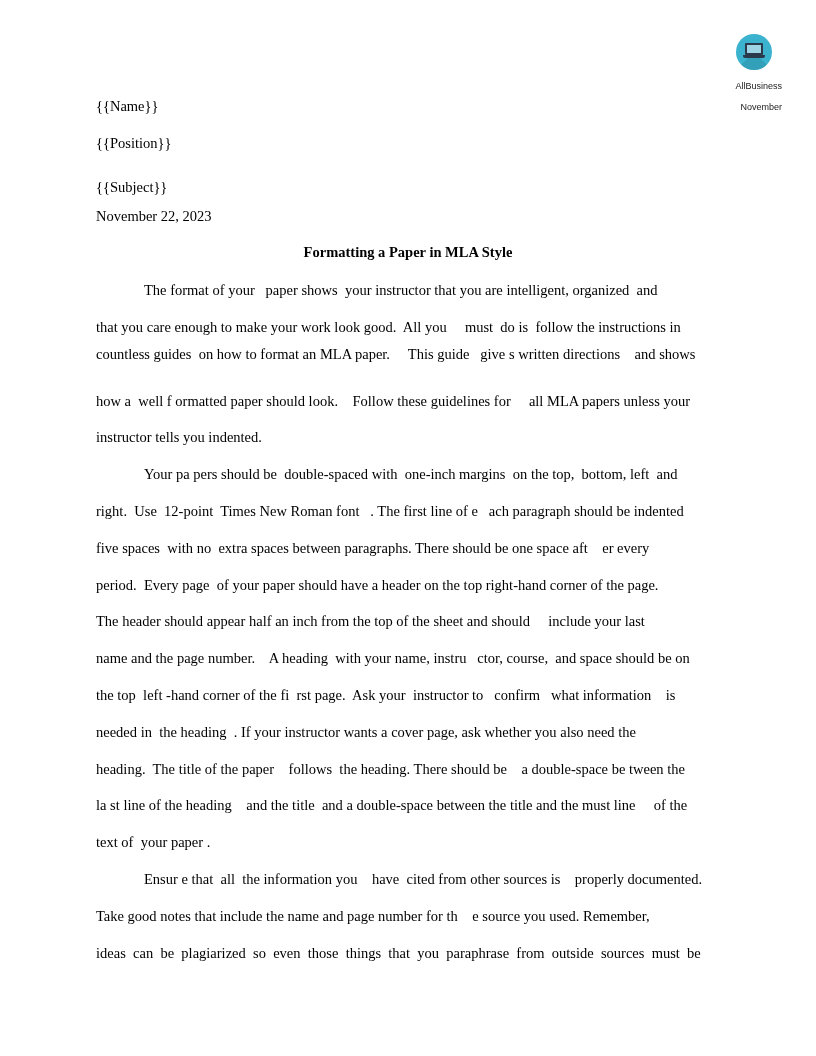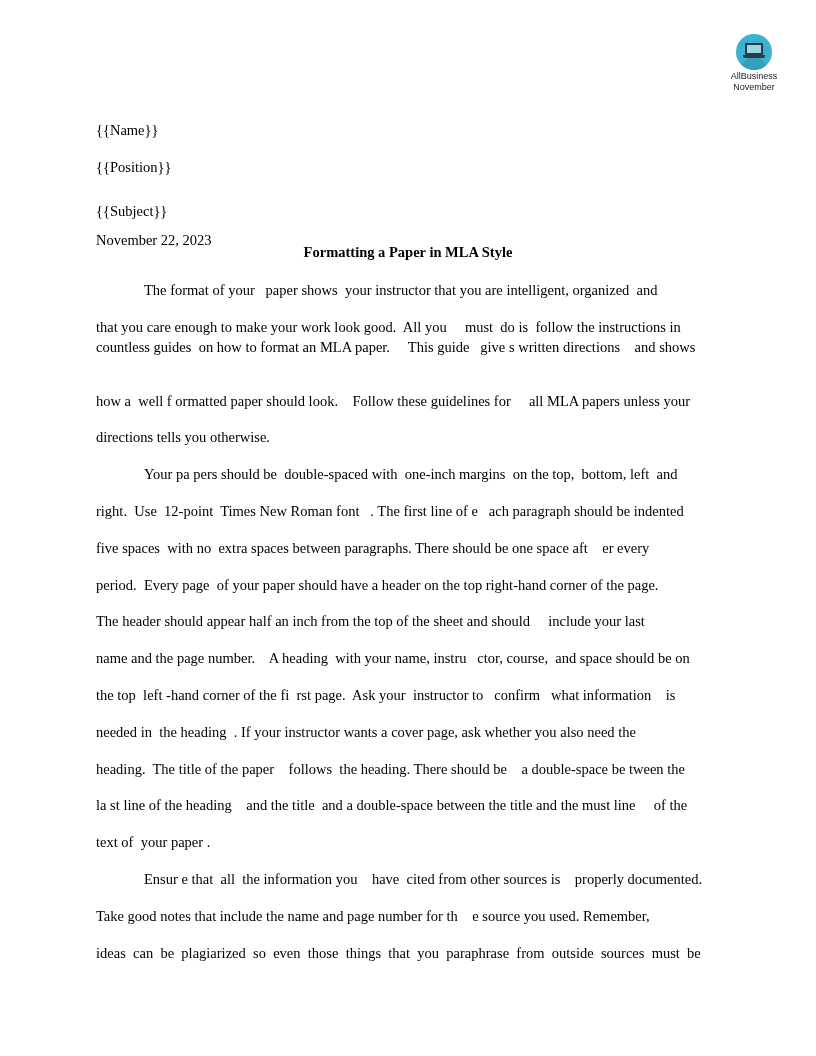--- a/index.html
+++ b/index.html
@@ -3,22 +3,22 @@
   <meta charset="utf-8">
   <style>
     html, body { margin: 0; padding: 0; background: #ffffff; }
     body { width: 816px; height: 1056px; position: relative; overflow: hidden; font-family: "Liberation Serif", "DejaVu Serif", serif; color: #000; }
     .logo { position: absolute; left: 726px; top: 34px; width: 56px; text-align: center; }
     .logo-circle { width: 36px; height: 36px; border-radius: 50%; background: #3bb3cf; margin: 0 auto; position: relative; overflow: hidden; }
     .logo-shadow { position: absolute; left: 18px; top: 18px; width: 30px; height: 30px; background: #2c8fa6; transform: rotate(45deg); transform-origin: 0 0; opacity: 0.55; }
     .laptop-screen { position: absolute; left: 9px; top: 9px; width: 18px; height: 12px; background: #2a3a4a; border-radius: 1px; }
     .laptop-screen::after { content: ""; position: absolute; left: 2px; top: 2px; width: 14px; height: 8px; background: #9fd4e4; }
     .laptop-base { position: absolute; left: 7px; top: 21px; width: 22px; height: 3px; background: #2a3a4a; border-radius: 0 0 2px 2px; }
-    .logo-text { font-family: "Liberation Sans", "DejaVu Sans", sans-serif; font-size: 9px; line-height: 9px; color: #222; margin-top: 2px; white-space: nowrap; }
-    .header-line { position: absolute; left: 96px; font-size: 14.5px; line-height: 18px; white-space: pre; margin-top: 24px; }
+    .logo-text { font-family: "Liberation Sans", "DejaVu Sans", sans-serif; font-size: 9px; line-height: 9px; color: #222; margin-top: 12px; white-space: nowrap; text-align: right; }
+    .header-line { position: absolute; left: 96px; font-size: 14.5px; line-height: 18px; white-space: pre; }
     .title { position: absolute; left: 0; width: 816px; text-align: center; top: 243px; font-weight: bold; font-size: 14.5px; line-height: 18px; }
     .line { position: absolute; left: 96px; font-size: 14.5px; line-height: 18px; white-space: pre; }
     .indent { left: 144px; }
   </style>
 </head>
 <body>
 
 <div class="logo">
   <div class="logo-circle">
     <div class="logo-shadow"></div>
@@ -31,23 +31,23 @@
 
 <div class="header-line" style="top:97px">{{Name}}</div>
 <div class="header-line" style="top:134px">{{Position}}</div>
 <div class="header-line" style="top:178px">{{Subject}}</div>
 <div class="header-line" style="top:207px">November 22, 2023</div>
 
 <div class="title">Formatting a Paper in MLA Style</div>
 
 <div class="line indent" style="top:281px">The format of your   paper shows  your instructor that you are intelligent, organized  and</div>
 <div class="line" style="top:318px">that you care enough to make your work look good.  All you     must  do is  follow the instructions in</div>
-<div class="line" style="top:338px">countless guides  on how to format an MLA paper.     This guide   give s written directions    and shows</div>
+<div class="line" style="top:345px">countless guides  on how to format an MLA paper.     This guide   give s written directions    and shows</div>
 <div class="line" style="top:392px">how a  well f ormatted paper should look.    Follow these guidelines for     all MLA papers unless your</div>
-<div class="line" style="top:428px">directions tells you otherwise.</div>
+<div class="line" style="top:428px">instructor tells you indented.</div>
 
 <div class="line indent" style="top:465px">Your pa pers should be  double-spaced with  one-inch margins  on the top,  bottom, left  and</div>
 <div class="line" style="top:502px">right.  Use  12-point  Times New Roman font   . The first line of e   ach paragraph should be indented</div>
 <div class="line" style="top:539px">five spaces  with no  extra spaces between paragraphs. There should be one space aft    er every</div>
 <div class="line" style="top:576px">period.  Every page  of your paper should have a header on the top right-hand corner of the page.</div>
 <div class="line" style="top:612px">The header should appear half an inch from the top of the sheet and should     include your last</div>
 <div class="line" style="top:649px">name and the page number.    A heading  with your name, instru   ctor, course,  and space should be on</div>
 <div class="line" style="top:686px">the top  left -hand corner of the fi  rst page.  Ask your  instructor to   confirm   what information    is</div>
 <div class="line" style="top:723px">needed in  the heading  . If your instructor wants a cover page, ask whether you also need the</div>
 <div class="line" style="top:760px">heading.  The title of the paper    follows  the heading. There should be    a double-space be tween the</div>

